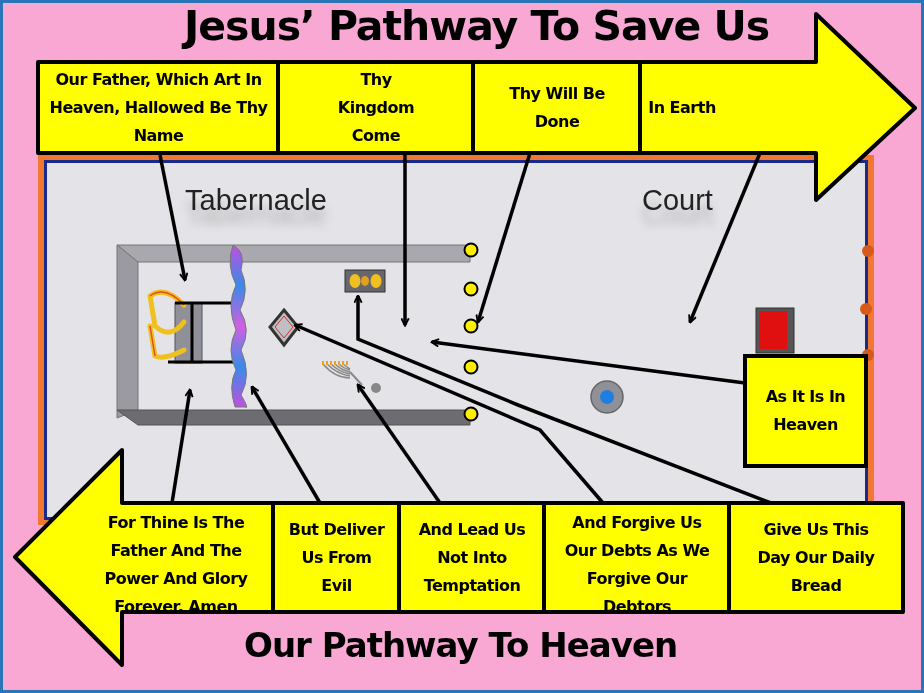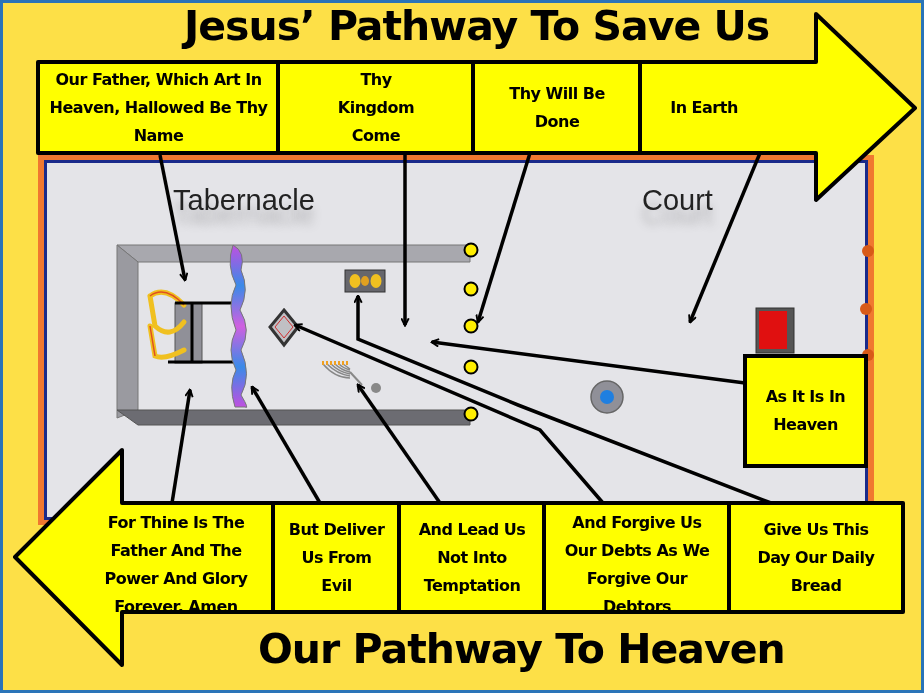--- a/index.html
+++ b/index.html
@@ -1,17 +1,17 @@
 <!DOCTYPE html>
 <html><head>
 <meta charset="utf-8">
 <style>
   html, body { margin:0; padding:0; }
   body { width:924px; height:693px; overflow:hidden; background:#2b6fb2; font-family:"DejaVu Sans", sans-serif; }
-  #stage { position:absolute; left:0; top:0; width:924px; height:693px; background:#fde047; box-shadow: inset 0 0 0 3px #2a74b8; text-decoration: underline; }
+  #stage { position:absolute; left:0; top:0; width:924px; height:693px; background:#f9a8d4; box-shadow: inset 0 0 0 3px #2a74b8; text-decoration: underline; }
   svg { position:absolute; left:0; top:0; }
   .title { position:absolute; font-family:"DejaVu Sans", sans-serif; font-weight:bold; color:#000; white-space:nowrap; letter-spacing:-1px; }
   .box { position:absolute; display:flex; align-items:center; justify-content:center; text-align:center; font-family:"DejaVu Sans", sans-serif; font-weight:bold; font-size:16px; line-height:28px; color:#000; letter-spacing:-0.5px; box-sizing:border-box; padding:0 4px; }
   .lbl { position:absolute; font-family:"Liberation Sans", sans-serif; font-size:29px; color:#222; text-shadow: 0 14px 8px rgba(90,90,90,0.35); }
 </style>
 </head>
 <body>
 
 <div id="stage">
 
@@ -128,29 +128,29 @@
     <line x1="745" y1="383" x2="432" y2="342"></line>
     <polyline points="771,503 518,405 358,339 358,296"></polyline>
     <polyline points="603,503 540,430 295,325"></polyline>
     <line x1="440" y1="503" x2="358" y2="385"></line>
     <line x1="320" y1="503" x2="252" y2="387"></line>
     <line x1="172" y1="503" x2="190" y2="390"></line>
   </g>
 </svg>
 
 <div class="title" style="left:184px; top:2px; font-size:41px;">Jesus’ Pathway To Save Us</div>
-<div class="title" style="left:258px; top:625px; font-size:41px;">Our Pathway To Heaven</div>
+<div class="title" style="left:244px; top:625px; font-size:34px;">Our Pathway To Heaven</div>
 
-<div class="lbl" style="left:173px; top:184px;text-align:right;">Tabernacle</div>
+<div class="lbl" style="left:185px; top:184px;text-align:right;">Tabernacle</div>
 <div class="lbl" style="left:642px; top:184px;">Court</div>
 
 <div class="box" style="left:280px; top:64px; width:192px; height:88px; padding:0 40px;">Thy Kingdom Come</div>
 <div class="box" style="left:40px; top:64px; width:237px; height:88px;">Our Father, Which Art In Heaven, Hallowed Be Thy Name</div>
 <div class="box" style="left:475px; top:64px; width:164px; height:88px; padding:0 24px;">Thy Will Be Done</div>
-<div class="box" style="left:626px; top:64px; width:156px; height:88px;">In Earth</div>
+<div class="box" style="left:604px; top:64px; width:156px; height:88px;">In Earth</div>
 
 <div class="box" style="left:748px; top:359px; width:115px; height:104px; padding:0 14px;">As It Is In Heaven</div>
 
 <div class="box" style="left:80px; top:505px; width:192px; height:106px; align-items:flex-start; padding:4px 6px 0;">For Thine Is The Father And The Power And Glory Forever. Amen</div>
 <div class="box" style="left:275px; top:505px; width:123px; height:106px; padding:0 10px;">But Deliver Us From Evil</div>
 <div class="box" style="left:401px; top:505px; width:142px; height:106px; padding:0 14px;">And Lead Us Not Into Temptation</div>
 <div class="box" style="left:546px; top:505px; width:182px; height:106px; align-items:flex-start; padding:4px 10px 0;">And Forgive Us Our Debts As We Forgive Our Debtors</div>
 <div class="box" style="left:731px; top:505px; width:170px; height:106px; padding:0 14px;text-align:center;">Give Us This Day Our Daily Bread</div>
 
 </div>

